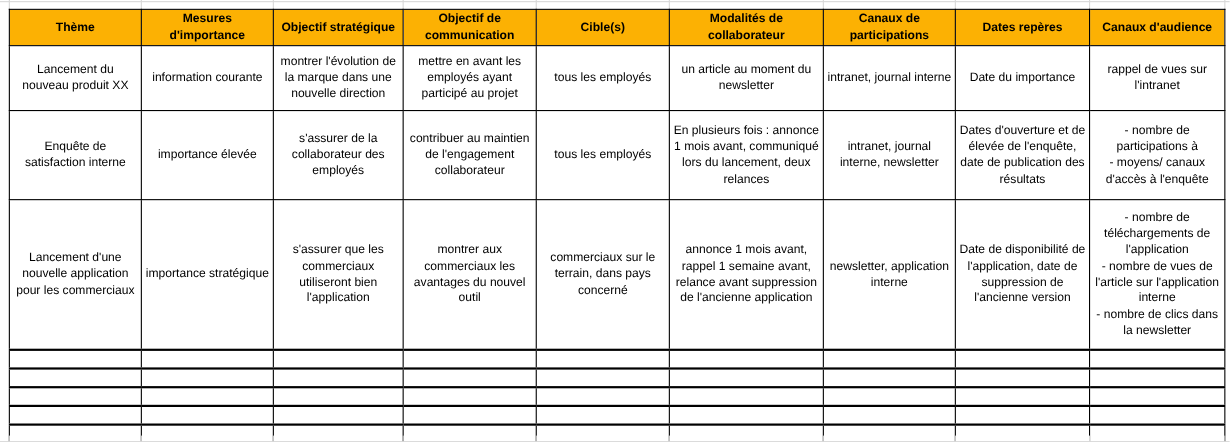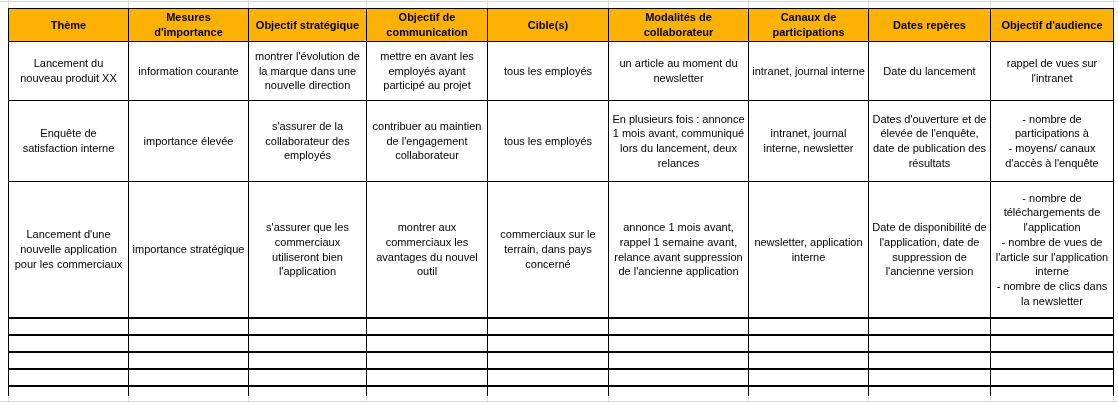--- a/index.html
+++ b/index.html
@@ -73,33 +73,33 @@
     <thead>
       <tr>
         <th>Thème</th>
         <th>Mesures d'importance</th>
         <th>Objectif stratégique</th>
         <th>Objectif de communication</th>
         <th>Cible(s)</th>
         <th>Modalités de collaborateur</th>
         <th>Canaux de participations</th>
         <th>Dates repères</th>
-        <th>Objectif d'audience</th>
+        <th>Canaux d'audience</th>
       </tr>
     </thead>
     <tbody>
       <tr class="r1">
         <td>Lancement du nouveau produit XX</td>
         <td>information courante</td>
         <td>montrer l'évolution de la marque dans une nouvelle direction</td>
         <td>mettre en avant les employés ayant participé au projet</td>
         <td>tous les employés</td>
         <td>un article au moment du newsletter</td>
         <td>intranet, journal interne</td>
-        <td>Date du lancement</td>
+        <td>Date du importance</td>
         <td>rappel de vues sur l'intranet</td>
       </tr>
       <tr class="r2">
         <td>Enquête de satisfaction interne</td>
         <td>importance élevée</td>
         <td>s'assurer de la collaborateur des employés</td>
         <td>contribuer au maintien de l'engagement collaborateur</td>
         <td>tous les employés</td>
         <td>En plusieurs fois : annonce 1 mois avant, communiqué lors du lancement, deux relances</td>
         <td>intranet, journal interne, newsletter</td>

